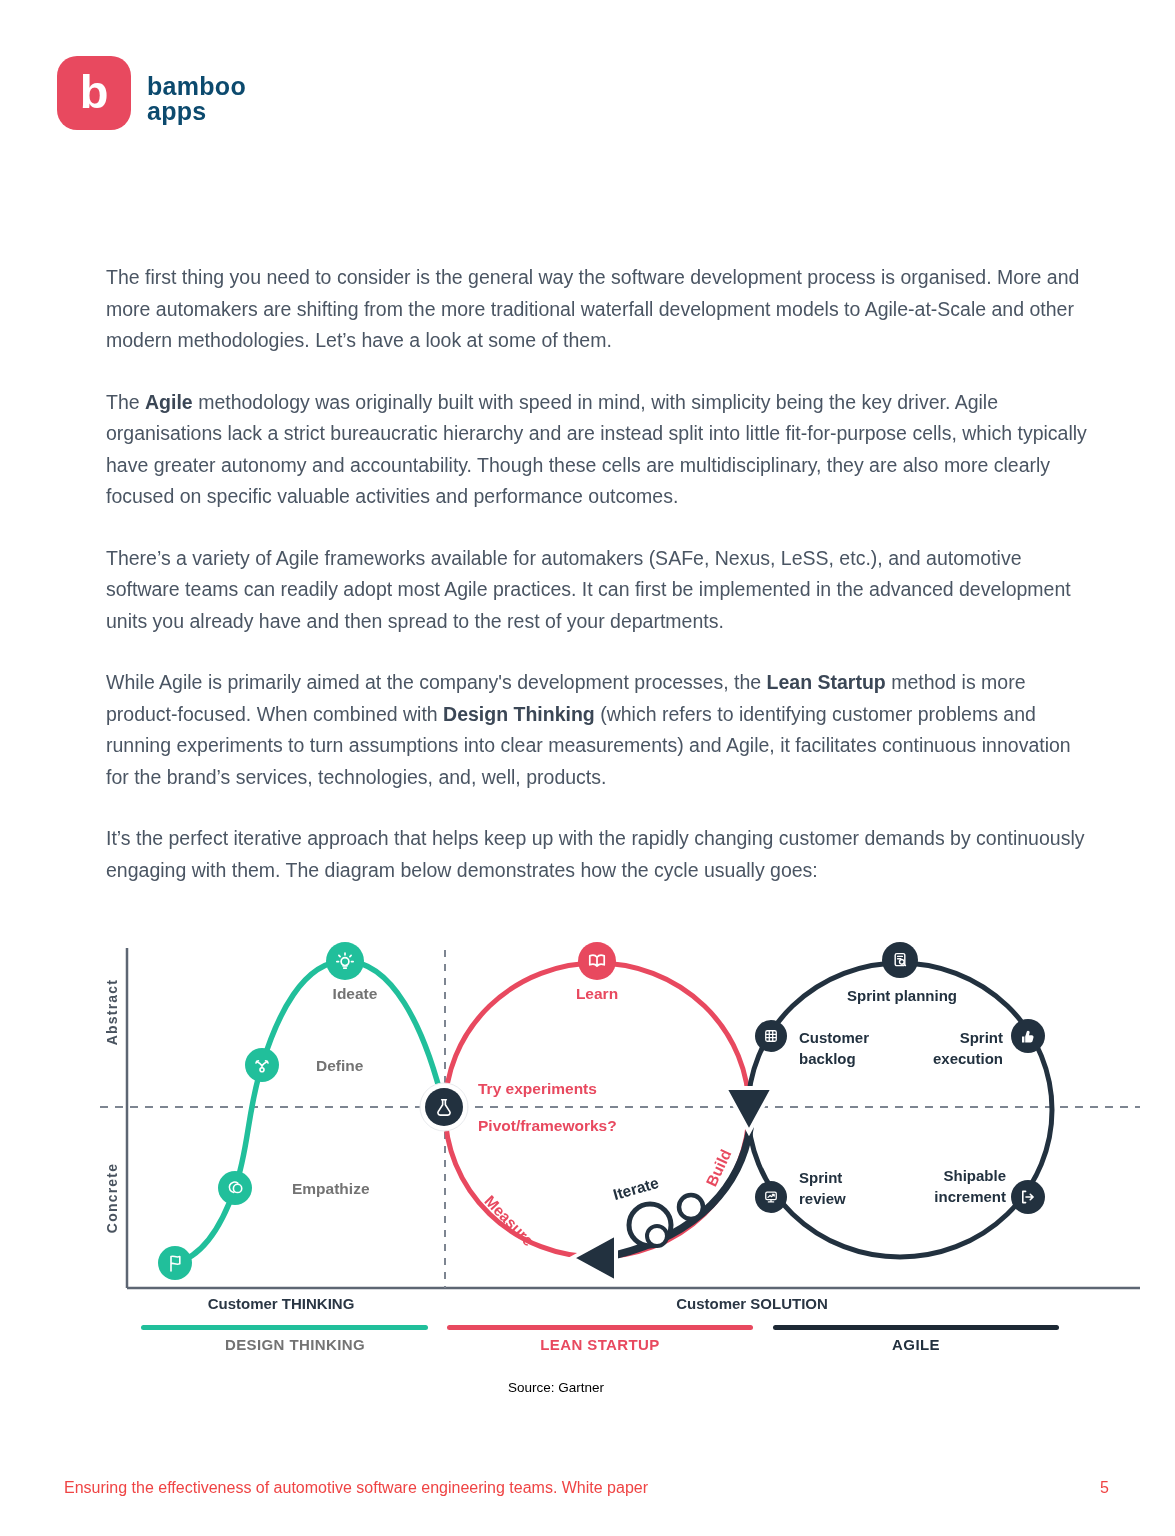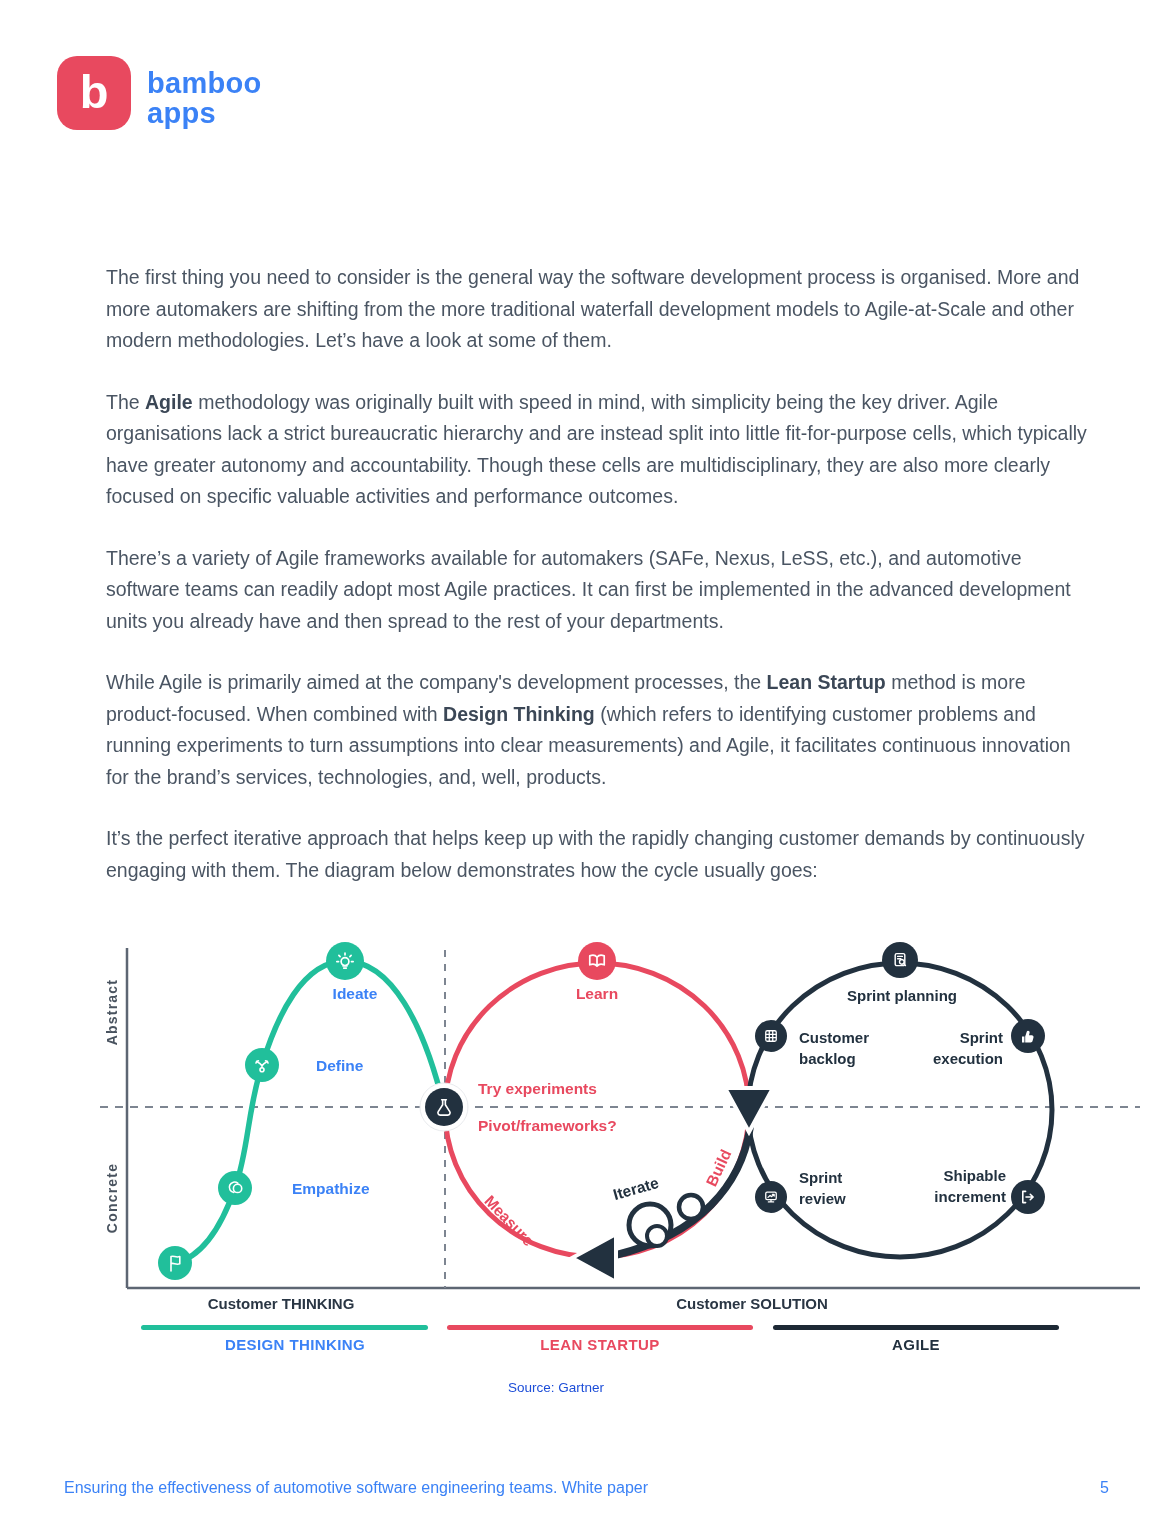--- a/index.html
+++ b/index.html
@@ -4,50 +4,50 @@
 <style>
   html,body{margin:0;padding:0;background:#ffffff;}
   .page{position:relative;width:1175px;height:1536px;background:#fff;overflow:hidden;
         font-family:"Liberation Sans","DejaVu Sans",sans-serif;color:#1d2b3a;}
 
   
   .logo{position:absolute;left:57px;top:56px;display:flex;align-items:center;gap:16px;}
   .logo-mark{width:74px;height:74px;background:#e8495f;border-radius:20px;
              display:flex;align-items:center;justify-content:center;}
   .logo-mark span{color:#fff;font-size:47px;font-weight:700;transform:translateY(-2px);}
-  .logo-text{font-weight:700;font-size:29px;line-height:1.02;color:#3b82f6;letter-spacing:.3px;margin-top:12px;}
+  .logo-text{font-weight:700;font-size:25px;line-height:1.02;color:#0c4a6e;letter-spacing:.3px;margin-top:12px;}
 
   
   h1{position:absolute;left:98px;top:182px;margin:0;font-size:40px;font-weight:700;
      letter-spacing:-.4px;color:#1c2a38;}
   .content{position:absolute;left:98px;top:262px;width:988px;font-size:19.5px;
            line-height:31.5px;color:#4a5563;margin-left:8px;}
   .content p{margin:0 0 30px 0;}
   .content b{color:#3b4756;}
 
   
   .diagram{position:absolute;left:0;top:930px;width:1175px;height:470px;}
   .diagram svg{position:absolute;left:0;top:0;}
   .dlabel{position:absolute;font-size:15.5px;font-weight:700;white-space:nowrap;}
-  .lbl-green{color:#3b82f6;padding-left:20px;}
+  .lbl-green{color:#737373;padding-left:20px;}
   .lbl-red{color:#e8495f;}
   .lbl-dark{color:#22313f;}
   .center{transform:translateX(-50%);}
   .rot{transform:translate(-50%,-50%);}
   .axis-label{position:absolute;font-size:14px;font-weight:700;color:#49535f;letter-spacing:1.2px;}
   .two-line{line-height:21px;font-size:15px;}
   .legend-bar{position:absolute;top:395px;height:5px;border-radius:3px;}
   .legend-label{position:absolute;top:406px;font-size:15px;font-weight:700;letter-spacing:.4px;transform:translateX(-50%);}
   .xcat{position:absolute;top:365px;font-size:15px;font-weight:700;color:#2a3644;transform:translateX(-50%);}
   .source{position:absolute;top:450px;left:556px;transform:translateX(-50%);
-          font-size:13.5px;color:#1d4ed8;font-weight:400;}
+          font-size:13.5px;color:#000000;font-weight:400;}
 
   
   .footer{position:absolute;left:64px;right:66px;top:1479px;display:flex;
-          justify-content:space-between;font-size:16px;color:#3b82f6;}
+          justify-content:space-between;font-size:16px;color:#ef4444;}
 </style>
 </head>
 <body>
 
 <div class="page">
 
   <div class="logo">
     <div class="logo-mark">
       <span>b</span>
     </div>

